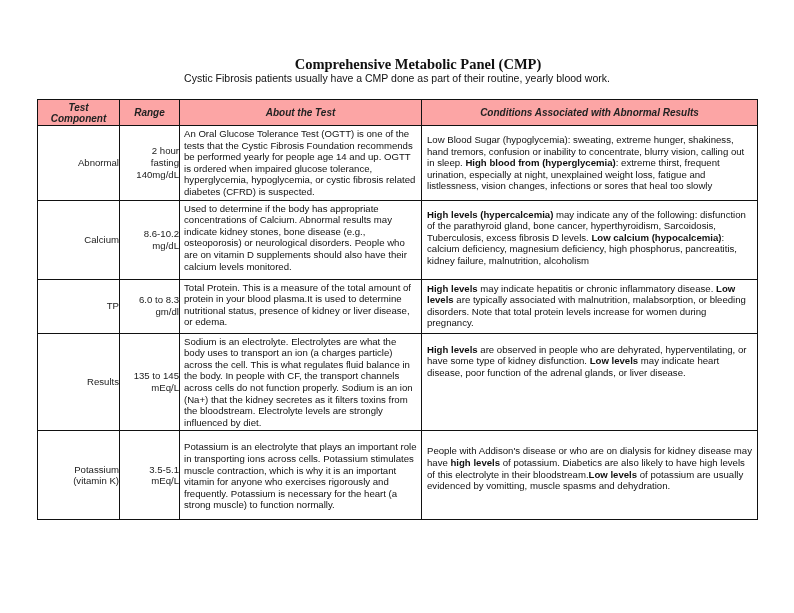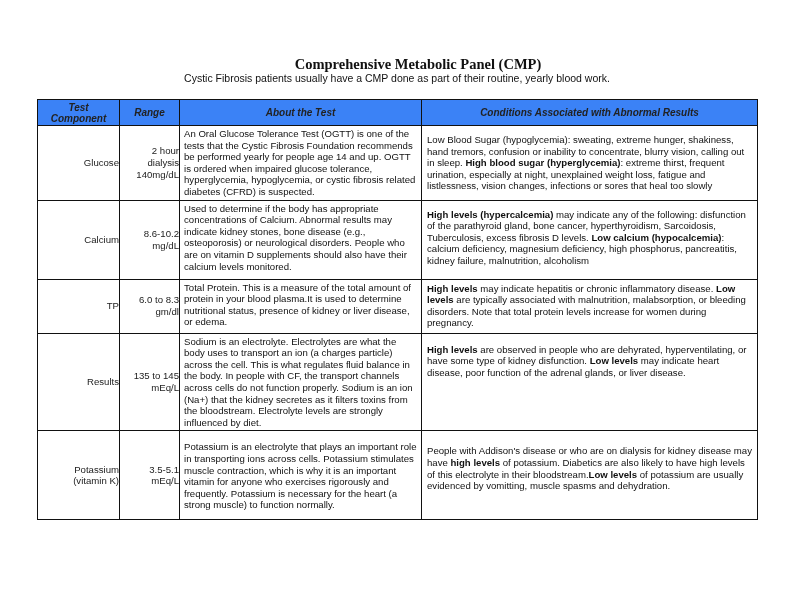--- a/index.html
+++ b/index.html
@@ -14,21 +14,21 @@
   .subtitle {
     position: absolute; left: 0; width: 794px; top: 72px; text-align: center;
     font-size: 10.5px; color: #111;
   }
   table {
     position: absolute; left: 37px; top: 99px; width: 720px;
     border-collapse: collapse; table-layout: fixed;
   }
   th, td { border: 1.5px solid #111; padding: 0; }
   th {
-    background: #3b82f6; font-style: italic; font-weight: bold; font-size: 10px;
+    background: #fca5a5; font-style: italic; font-weight: bold; font-size: 10px;
     text-align: center; height: 25px; line-height: 11px; color: #222;
   }
   td { font-size: 9.6px; line-height: 11.6px; vertical-align: middle; }
   td.c { text-align: right; color: #222; }
   td.about { padding: 2px 4px 2px 4px; vertical-align: top; margin-left: 16px; }
   td.cond { padding: 2px 4px 2px 5px; vertical-align: top; }
   .cond-inner { padding-top: 6px; }
   b { font-weight: bold; }
   .r1 { height: 72px; } .r2 { height: 79px; } .r3 { height: 54px; }
   .r4 { height: 92px; } .r5 { height: 89px; }
@@ -53,30 +53,30 @@
         <span>Component</span>
       </th>
       <th>Range</th>
       <th>About the Test</th>
       <th>Conditions Associated with Abnormal Results</th>
     </tr>
   </thead>
   <tbody>
 
     <tr class="r1">
-      <td class="c">Glucose</td>
+      <td class="c">Abnormal</td>
       <td class="c">
         <span>2 hour</span><br>
-        <span>dialysis</span><br>
+        <span>fasting</span><br>
         <span>140mg/dL</span>
       </td>
       <td class="about">An Oral Glucose Tolerance Test (OGTT) is one of the tests that the Cystic Fibrosis Foundation recommends be performed yearly for people age 14 and up. OGTT is ordered when impaired glucose tolerance, hyperglycemia, hypoglycemia, or cystic fibrosis related diabetes (CFRD) is suspected.</td>
       <td class="cond">
           <div class="cond-inner">
-        <span>Low Blood Sugar (hypoglycemia): sweating, extreme hunger, shakiness, hand tremors, confusion or inability to concentrate, blurry vision, calling out in sleep.  </span><b>High blood sugar (hyperglycemia)</b><span>: extreme thirst, frequent urination, especially at night, unexplained weight loss, fatigue and listlessness, vision changes, infections or sores that heal too slowly</span>
+        <span>Low Blood Sugar (hypoglycemia): sweating, extreme hunger, shakiness, hand tremors, confusion or inability to concentrate, blurry vision, calling out in sleep.  </span><b>High blood from (hyperglycemia)</b><span>: extreme thirst, frequent urination, especially at night, unexplained weight loss, fatigue and listlessness, vision changes, infections or sores that heal too slowly</span>
       </div>
         </td>
     </tr>
 
     <tr class="r2">
       <td class="c">Calcium</td>
       <td class="c">
         <span>8.6-10.2</span><br>
         <span>mg/dL</span>
       </td>

